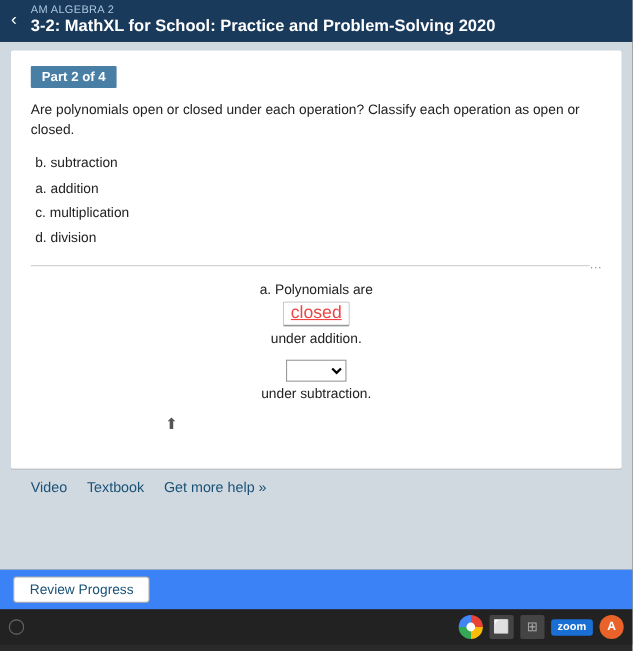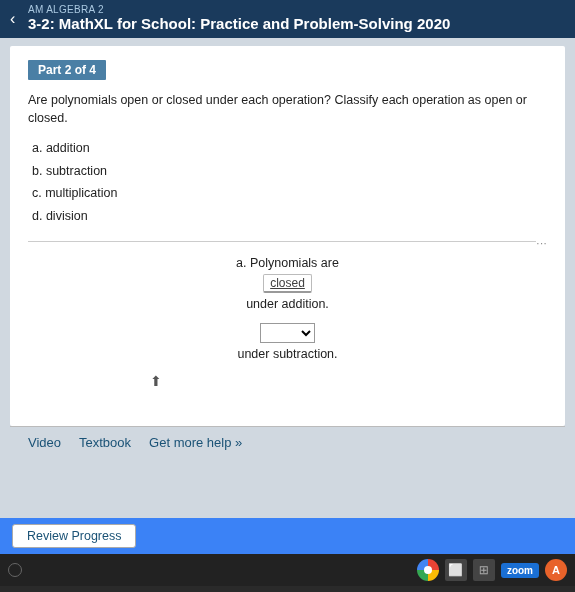--- a/index.html
+++ b/index.html
@@ -102,25 +102,25 @@
       align-items: center;
       gap: 4px;
       flex-direction: column;
     }
 
     .answer-row .closed-badge {
       background: #fff;
       border: 1px solid #bbb;
       border-bottom: 2px solid #999;
       padding: 1px 6px;
-      font-size: 12px;
+      font-size: 16px;
       border-radius: 2px;
       text-decoration: underline;
       text-decoration-style: solid;
-      color: #404040;
+      color: #ef4444;
     }
 
     .dropdown-select {
       border: 1px solid #999;
       background: white;
       padding: 1px 2px;
       font-size: 12px;
       width: 55px;
       height: 20px;
       cursor: pointer;
@@ -251,22 +251,22 @@
 </div>
 
 <div class="main-area">
   <div class="content-card">
 
     <div class="part-label">Part 2 of 4</div>
 
     <div class="question-text">Are polynomials open or closed under each operation? Classify each operation as open or closed.</div>
 
     <div class="options-list">
+      <div>b. subtraction</div>
       <div>a. addition</div>
-      <div>b. subtraction</div>
       <div>c. multiplication</div>
       <div>d. division</div>
     </div>
 
     <div style="position:relative;">
       <span class="dots-icon">···</span>
     </div>
     <hr class="divider">
 
     

